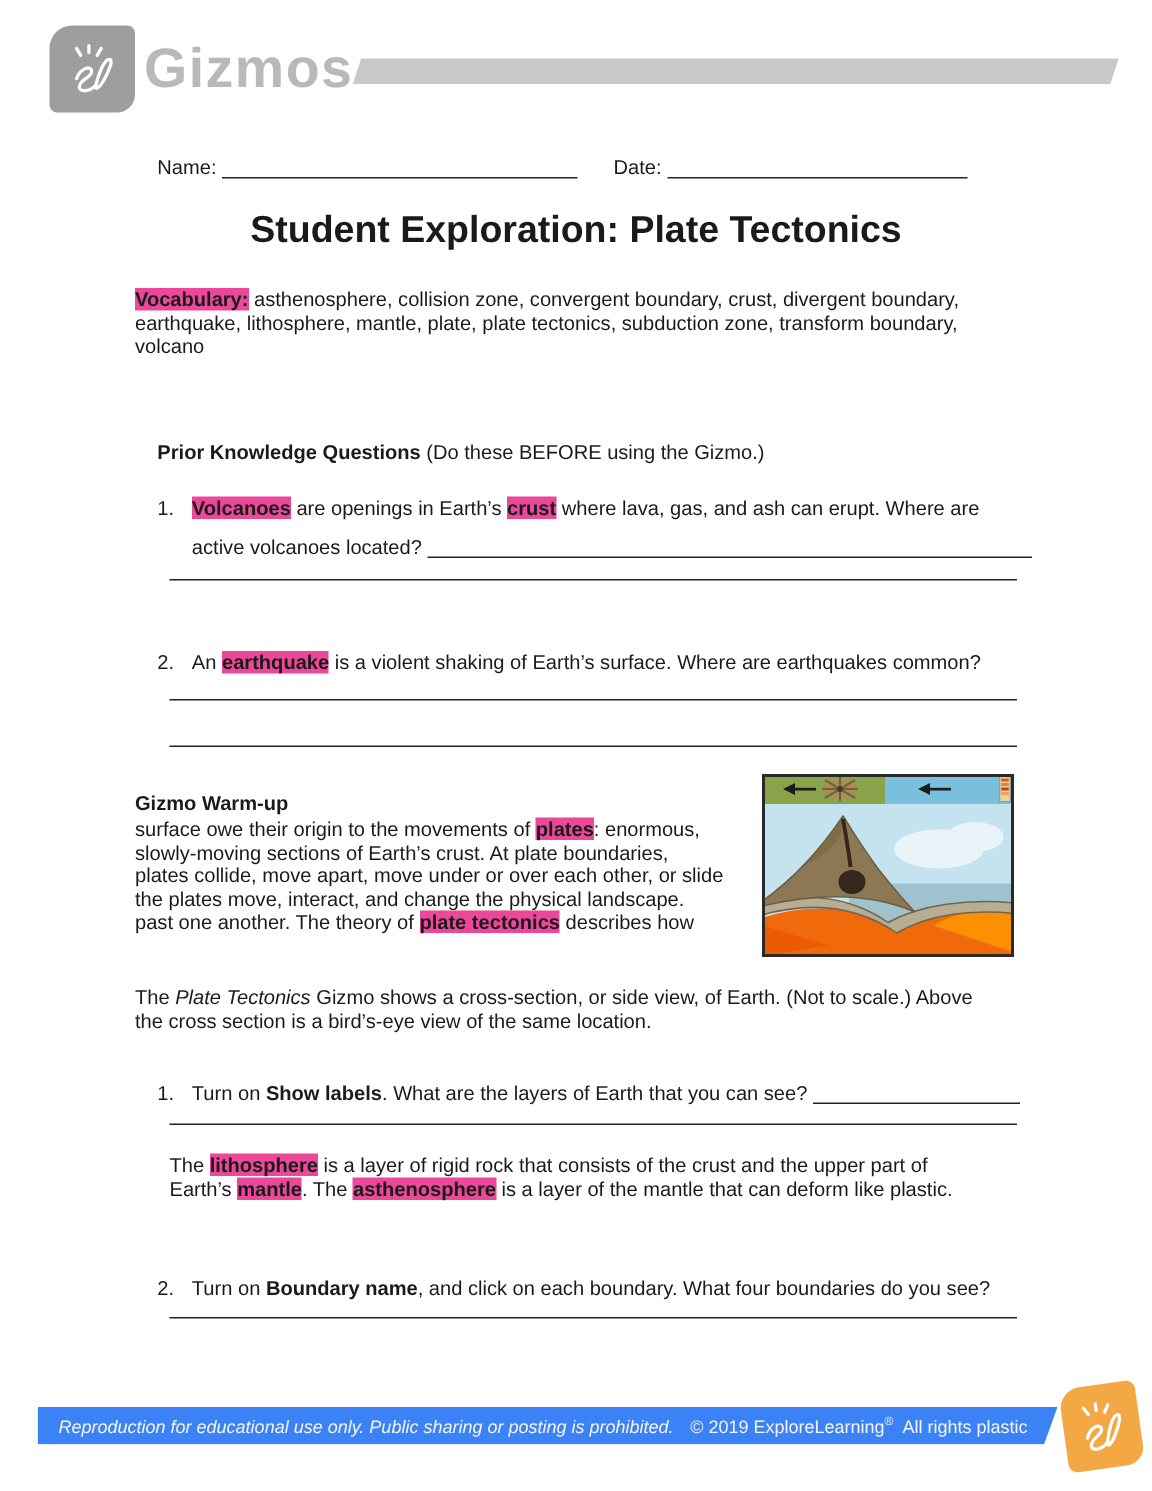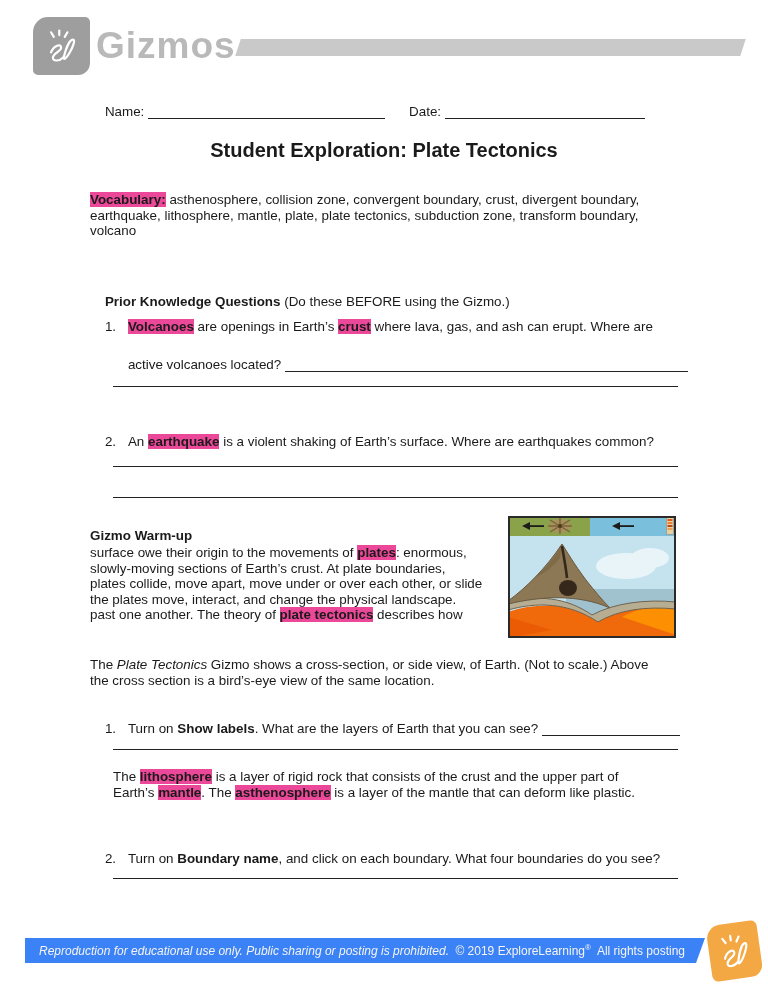--- a/index.html
+++ b/index.html
@@ -13,21 +13,21 @@
   .b{font-weight:bold;}
   .i{font-style:italic;}
   .num{display:inline-block;width:23px;}
   .blank{display:inline-block;border-bottom:1.3px solid #222;height:12px;vertical-align:-3px;}
   .blankline{position:absolute;border-top:1.3px solid #222;width:565px;height:0;}
   
   .logo-box{position:absolute;left:33px;top:17px;width:57px;height:58px;background:#9e9e9e;
     border-radius:15px 5px 12px 5px;display:flex;align-items:center;justify-content:center;}
   .brand{position:absolute;left:96px;top:25px;font-size:37px;font-weight:bold;color:#b9b9b9;letter-spacing:1px;}
   .header-bar{position:absolute;left:238px;top:39px;width:505px;height:17px;background:#c9c9c9;transform:skewX(-18deg);}
-  .title{position:absolute;left:0;top:139px;width:768px;text-align:center;font-size:20px;font-weight:bold;}
+  .title{position:absolute;left:0;top:139px;width:768px;text-align:center;font-size:25px;font-weight:bold;}
   .para{line-height:15.5px;}
   
   .shot{position:absolute;left:508px;top:516px;width:168px;height:122px;}
   
   .footer-bar{position:absolute;left:25px;top:938px;width:680px;height:25px;background:#3b82f6;
     clip-path:polygon(0 0,100% 0,calc(100% - 9px) 100%,0 100%);
     display:flex;align-items:center;justify-content:space-between;
     color:#f4f4f4;font-size:12px;padding:0;box-sizing:border-box;}
   .footer-left{font-style:italic;margin-left:14px;white-space:pre;}
   .footer-right{margin-right:20px;white-space:pre;}
@@ -64,21 +64,21 @@
   <div class="abs para" style="left:90px;top:192px;width:620px;">
     <div class="line"><span class="hl">Vocabulary:</span><span> asthenosphere, collision zone, convergent boundary, crust, divergent boundary,</span></div>
     <div class="line">earthquake, lithosphere, mantle, plate, plate tectonics, subduction zone, transform boundary,</div>
     <div class="line">volcano</div>
   </div>
 
   <div class="abs line" style="left:90px;top:279px;">
     <span class="b">Prior Knowledge Questions</span><span> (Do these BEFORE using the Gizmo.)</span>
   </div>
 
-  <div class="abs line" style="left:90px;top:304px;">
+  <div class="abs line" style="left:90px;top:316px;">
     <span class="num">1.</span><span class="hl">Volcanoes</span><span> are openings in Earth’s </span><span class="hl">crust</span><span> where lava, gas, and ash can erupt. Where are</span>
   </div>
   <div class="abs line" style="left:113px;top:342px;">
     <span>active volcanoes located? </span><span class="blank" style="width:403px;"></span>
   </div>
   <div class="blankline" style="left:113px;top:386px;"></div>
 
   <div class="abs line" style="left:90px;top:419px;">
     <span class="num">2.</span><span>An </span><span class="hl">earthquake</span><span> is a violent shaking of Earth’s surface. Where are earthquakes common?</span>
   </div>
@@ -169,21 +169,21 @@
     <div class="line"><span>Earth’s </span><span class="hl">mantle</span><span>. The </span><span class="hl">asthenosphere</span><span> is a layer of the mantle that can deform like plastic.</span></div>
   </div>
 
   <div class="abs line" style="left:90px;top:836px;">
     <span class="num">2.</span><span>Turn on </span><span class="b">Boundary name</span><span>, and click on each boundary. What four boundaries do you see?</span>
   </div>
   <div class="blankline" style="left:113px;top:878px;"></div>
 
   <div class="footer-bar">
     <span class="footer-left">Reproduction for educational use only. Public sharing or posting is prohibited.</span>
-    <span class="footer-right"><span>© 2019 ExploreLearning</span><sup>®</sup><span>  All rights posting</span></span>
+    <span class="footer-right"><span>© 2019 ExploreLearning</span><sup>®</sup><span>  All rights plastic</span></span>
   </div>
   <div class="footer-logo">
     <svg class="el-glyph" viewBox="0 0 44 46">
       <g fill="none" stroke="#ffffff" stroke-width="2.4" stroke-linecap="round">
         <path d="M13 13 L10 8"></path>
           <path d="M19 11 L19 6"></path>
           <path d="M25 13 L28 8"></path>
         <path d="M10 30 C13 22 21 20 21 25 C21 29 12 31 12 36 C12 40 19 40 24 35"></path>
         <path d="M24 35 C26 27 30 16 34 16 C37 16 34 24 30 31 C27 36 23.5 39.5 24 35"></path>
       </g>

